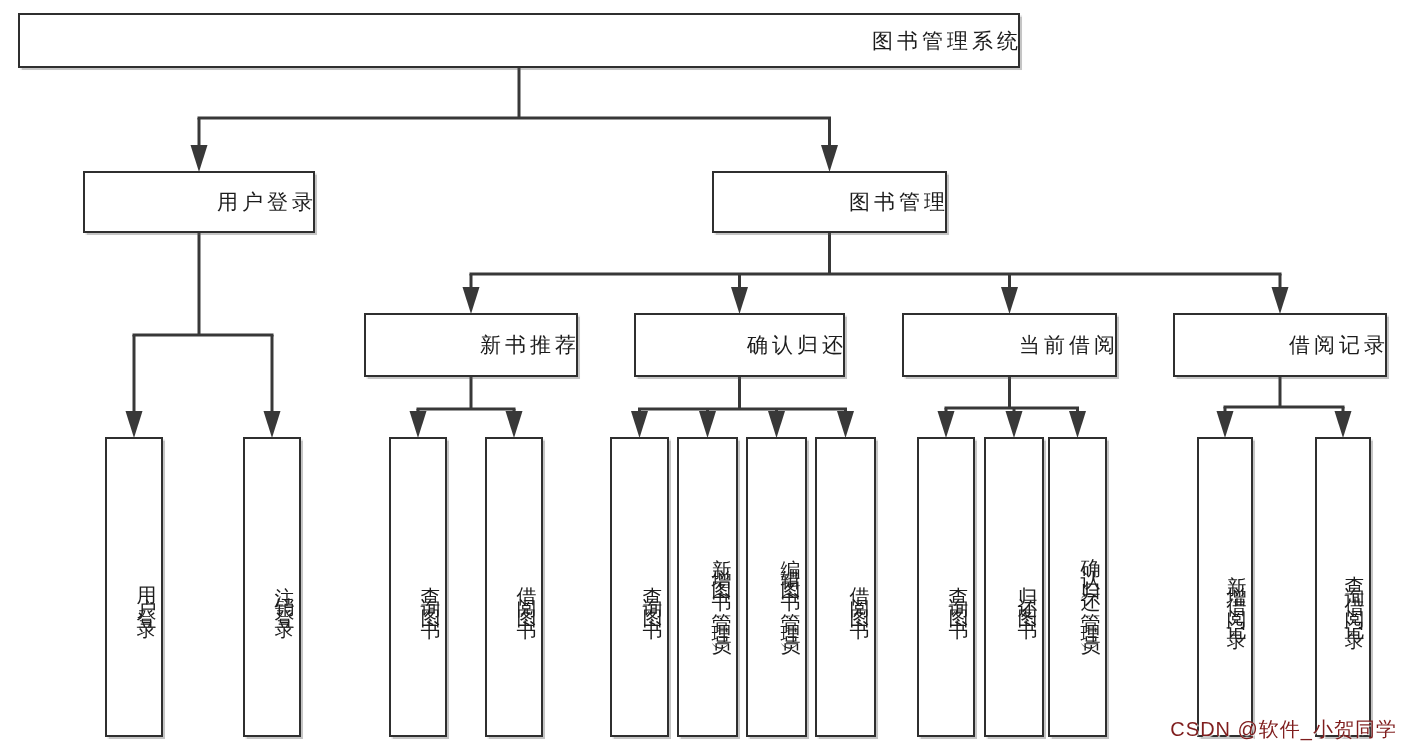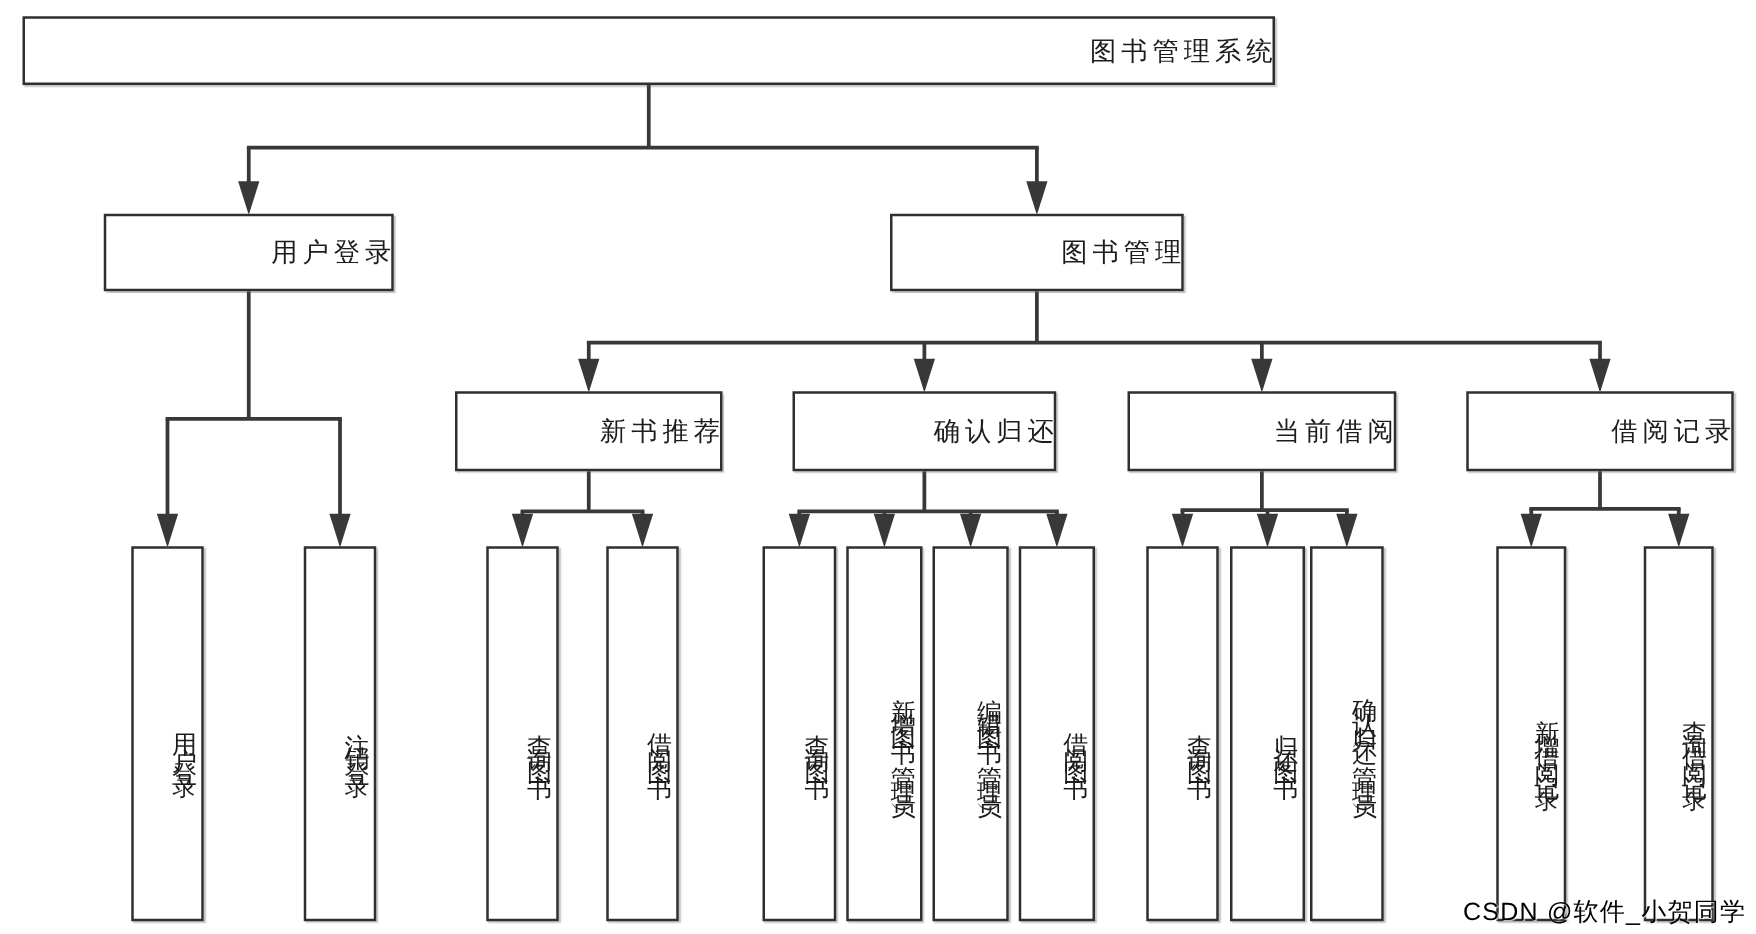--- a/index.html
+++ b/index.html
@@ -17,21 +17,21 @@
   }
   .node-h span{
     font-size:21px;letter-spacing:4px;margin-right:-4px;white-space:nowrap;
   }
   .node-v span{
     writing-mode:vertical-rl;text-orientation:mixed;
     font-size:20px;letter-spacing:11px;margin-bottom:-11px;white-space:nowrap;
   }
   .watermark{
     position:absolute;right:8px;bottom:4px;z-index:3;
-    font-size:20px;letter-spacing:1px;color:#000000;
+    font-size:20px;letter-spacing:1px;color:#7f1d1d;
     text-shadow:1px 1px 1px rgba(255,255,255,0.85);
   }
 </style>
 </head>
 <body>
 
 <div class="stage">
   <svg id="connector-layer" width="1405" height="747">
       <g>
         <line x1="519" y1="66" x2="519" y2="118" stroke="#383838" stroke-width="3"></line>

